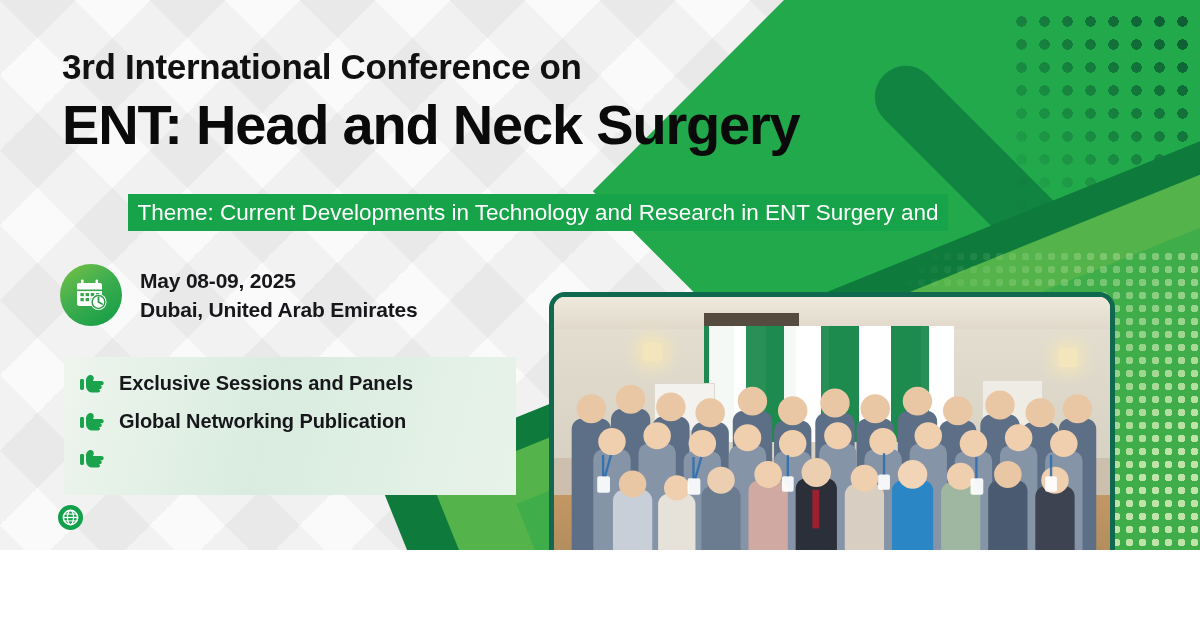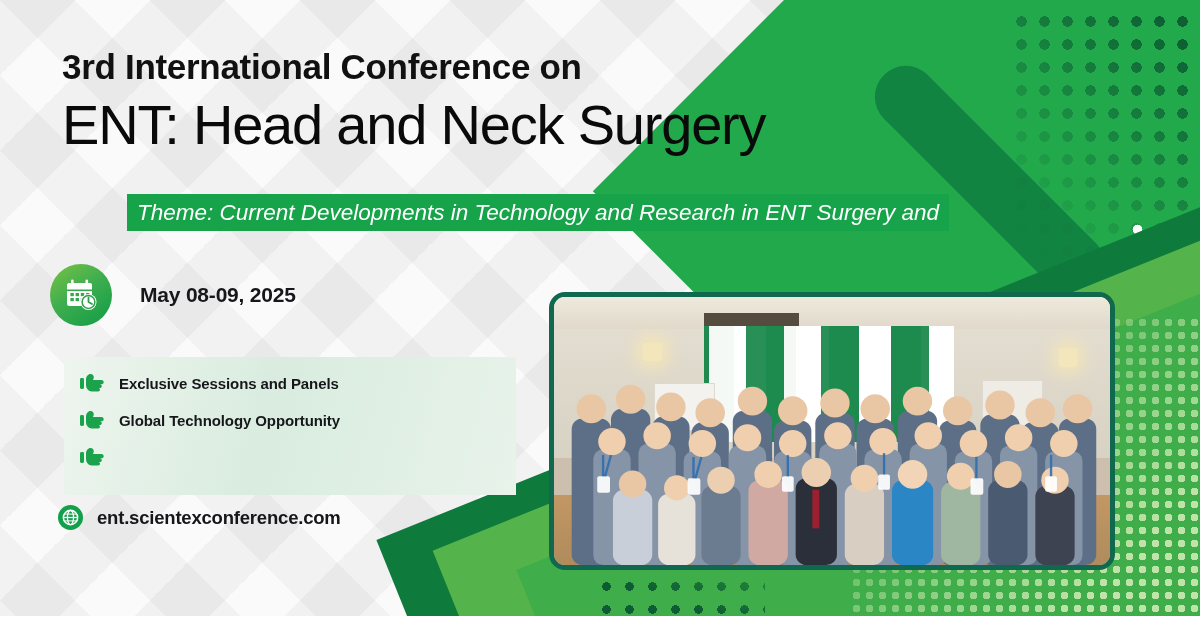--- a/index.html
+++ b/index.html
@@ -4,21 +4,21 @@
 <style>
   * { margin:0; padding:0; box-sizing:border-box; }
   html,body { width:1200px; height:630px; }
   body {
     font-family:"Liberation Sans", sans-serif;
     background:#ffffff;
     overflow:hidden;
   }
   .banner {
     position:relative;
-    width:1200px; height:616px;
+    width:1200px; height:550px;
     overflow:hidden;
     background:
       linear-gradient(135deg, rgba(0,0,0,0.035) 25%, transparent 25%, transparent 50%, rgba(0,0,0,0.035) 50%, rgba(0,0,0,0.035) 75%, transparent 75%),
       linear-gradient(45deg, rgba(0,0,0,0.03) 25%, transparent 25%, transparent 50%, rgba(0,0,0,0.03) 50%, rgba(0,0,0,0.03) 75%, transparent 75%),
       #fafafa;
     background-size:150px 150px, 150px 150px, 100% 100%;
   }
 
   
   .deco { position:absolute; pointer-events:none; }
@@ -94,39 +94,38 @@
   
   .content { position:relative; z-index:5; }
 
   .title-sm {
     position:absolute; left:62px; top:47px;
     font-size:35px; font-weight:bold; color:#111111;
     letter-spacing:-0.3px;
   }
   .title-lg {
     position:absolute; left:62px; top:95px;
-    font-size:56px; font-weight:normal; color:#0a0a0a;
+    font-size:56px; font-weight:bold; color:#0a0a0a;
     letter-spacing:-1.2px; line-height:1.08;
   }
 
   .theme-wrap {
     position:absolute; left:62px; top:192px;
     width:952px; text-align:center;
   }
   .theme-line {
     display:inline; color:#ffffff;
     background:#16a34a;
     font-size:22.5px; line-height:42px;
     box-decoration-break:clone;
     -webkit-box-decoration-break:clone;
     padding:6px 10px;
-    font-style:italic;
-  }
-
-  .datebox { position:absolute; left:50px; top:264px; display:flex; align-items:center; gap:28px; }
+  }
+
+  .datebox { position:absolute; left:60px; top:264px; display:flex; align-items:center; gap:18px; }
   .cal-circle {
     width:62px; height:62px; border-radius:50%;
     background:linear-gradient(145deg,#7ac243 0%,#3fae4f 45%,#0f9b46 100%);
     display:flex; align-items:center; justify-content:center; flex:0 0 auto;
   }
   .date-text { display:flex; flex-direction:column; gap:5px; }
   .date-text .l1, .date-text .l2 {
     font-size:21px; font-weight:bold; color:#17171b; letter-spacing:-0.2px;
   }
 
@@ -134,21 +133,21 @@
     position:absolute; left:64px; top:357px;
     width:452px; height:138px;
     background:linear-gradient(105deg,#eef5ee 0%,#d9ecdf 45%,#e8f3ea 100%);
   }
   .feature-list {
     position:absolute; left:80px; top:372px;
     display:flex; flex-direction:column; gap:15px;
   }
   .feature-item { display:flex; align-items:center; gap:13px; }
   .feature-item span.txt {
-    font-size:15px; font-weight:bold; color:#17171b; letter-spacing:-0.1px;
+    font-size:20px; font-weight:bold; color:#17171b; letter-spacing:-0.1px;
   }
 
   .contact { position:absolute; left:58px; top:505px; display:flex; flex-direction:column; gap:15px; }
   .contact-row { display:flex; align-items:center; gap:14px; }
   .c-circle {
     width:25px; height:25px; border-radius:50%; background:#12a04b;
     display:flex; align-items:center; justify-content:center; flex:0 0 auto;
   }
   .contact-row span.txt { font-size:18.5px; font-weight:bold; color:#17171b; letter-spacing:-0.2px; }
 
@@ -230,40 +229,41 @@
             <rect x="13.6" y="22" width="3.4" height="3.2"></rect>
             <rect x="18.8" y="22" width="3.4" height="3.2"></rect>
           </g>
           <circle cx="26.5" cy="26" r="8" fill="#ffffff"></circle>
           <circle cx="26.5" cy="26" r="6.4" fill="none" stroke="#2f9f4c" stroke-width="1.5"></circle>
           <path d="M26.5 21.5 V26 L30 28" stroke="#2f9f4c" stroke-width="1.8" fill="none" stroke-linecap="round"></path>
         </svg>
       </div>
       <div class="date-text">
         <div class="l1">May 08-09, 2025</div>
+        <div class="l2">Dubai, United Arab Emirates</div>
       </div>
     </div>
 
     <div class="feature-panel"></div>
     <div class="feature-list">
 
       <div class="feature-item">
         <svg class="hand" width="26" height="22" viewBox="0 0 26 22">
           <rect x="0" y="6" width="4" height="11" rx="1.4" fill="#1aa24d"></rect>
           <path d="M6 7.5c0-3 2-5.5 4.6-5.5 2 0 3.2 1.4 3.2 3.2 0 1.1-.4 2.1-.9 2.9h8.4c1.4 0 2.4.9 2.4 2.1s-1 2.1-2.4 2.1h-1.6c1.2 0 2.1.8 2.1 1.9s-.9 1.9-2.1 1.9h-1.5c1 0 1.8.7 1.8 1.7s-.8 1.7-1.8 1.7h-6.6C8.6 19.5 6 16.6 6 12.8z" fill="#1aa24d"></path>
         </svg>
         <span class="txt">Exclusive Sessions and Panels</span>
       </div>
 
       <div class="feature-item">
         <svg class="hand" width="26" height="22" viewBox="0 0 26 22">
           <rect x="0" y="6" width="4" height="11" rx="1.4" fill="#1aa24d"></rect>
           <path d="M6 7.5c0-3 2-5.5 4.6-5.5 2 0 3.2 1.4 3.2 3.2 0 1.1-.4 2.1-.9 2.9h8.4c1.4 0 2.4.9 2.4 2.1s-1 2.1-2.4 2.1h-1.6c1.2 0 2.1.8 2.1 1.9s-.9 1.9-2.1 1.9h-1.5c1 0 1.8.7 1.8 1.7s-.8 1.7-1.8 1.7h-6.6C8.6 19.5 6 16.6 6 12.8z" fill="#1aa24d"></path>
         </svg>
-        <span class="txt">Global Technology Opportunity</span>
+        <span class="txt">Global Networking Publication</span>
       </div>
 
       <div class="feature-item">
         <svg class="hand" width="26" height="22" viewBox="0 0 26 22">
           <rect x="0" y="6" width="4" height="11" rx="1.4" fill="#1aa24d"></rect>
           <path d="M6 7.5c0-3 2-5.5 4.6-5.5 2 0 3.2 1.4 3.2 3.2 0 1.1-.4 2.1-.9 2.9h8.4c1.4 0 2.4.9 2.4 2.1s-1 2.1-2.4 2.1h-1.6c1.2 0 2.1.8 2.1 1.9s-.9 1.9-2.1 1.9h-1.5c1 0 1.8.7 1.8 1.7s-.8 1.7-1.8 1.7h-6.6C8.6 19.5 6 16.6 6 12.8z" fill="#1aa24d"></path>
         </svg>
       </div>
     </div>
 
@@ -271,21 +271,20 @@
       <div class="contact-row">
         <span class="c-circle">
           <svg width="17" height="17" viewBox="0 0 20 20">
             <circle cx="10" cy="10" r="8.4" fill="none" stroke="#ffffff" stroke-width="1.8"></circle>
             <ellipse cx="10" cy="10" rx="3.6" ry="8.4" fill="none" stroke="#ffffff" stroke-width="1.5"></ellipse>
             <line x1="1.8" y1="10" x2="18.2" y2="10" stroke="#ffffff" stroke-width="1.5"></line>
             <line x1="3.2" y1="6" x2="16.8" y2="6" stroke="#ffffff" stroke-width="1.2"></line>
             <line x1="3.2" y1="14" x2="16.8" y2="14" stroke="#ffffff" stroke-width="1.2"></line>
           </svg>
         </span>
-        <span class="txt">ent.scientexconference.com</span>
       </div>
     </div>
 
     <div class="photo-frame">
       <div class="photo-inner">
         <div class="ph wall-l"></div>
         <div class="ph ceiling"></div>
         <div class="ph door-dark"></div>
         <div class="ph backdrop"></div>
         <div class="ph backdrop-tiles"></div>

